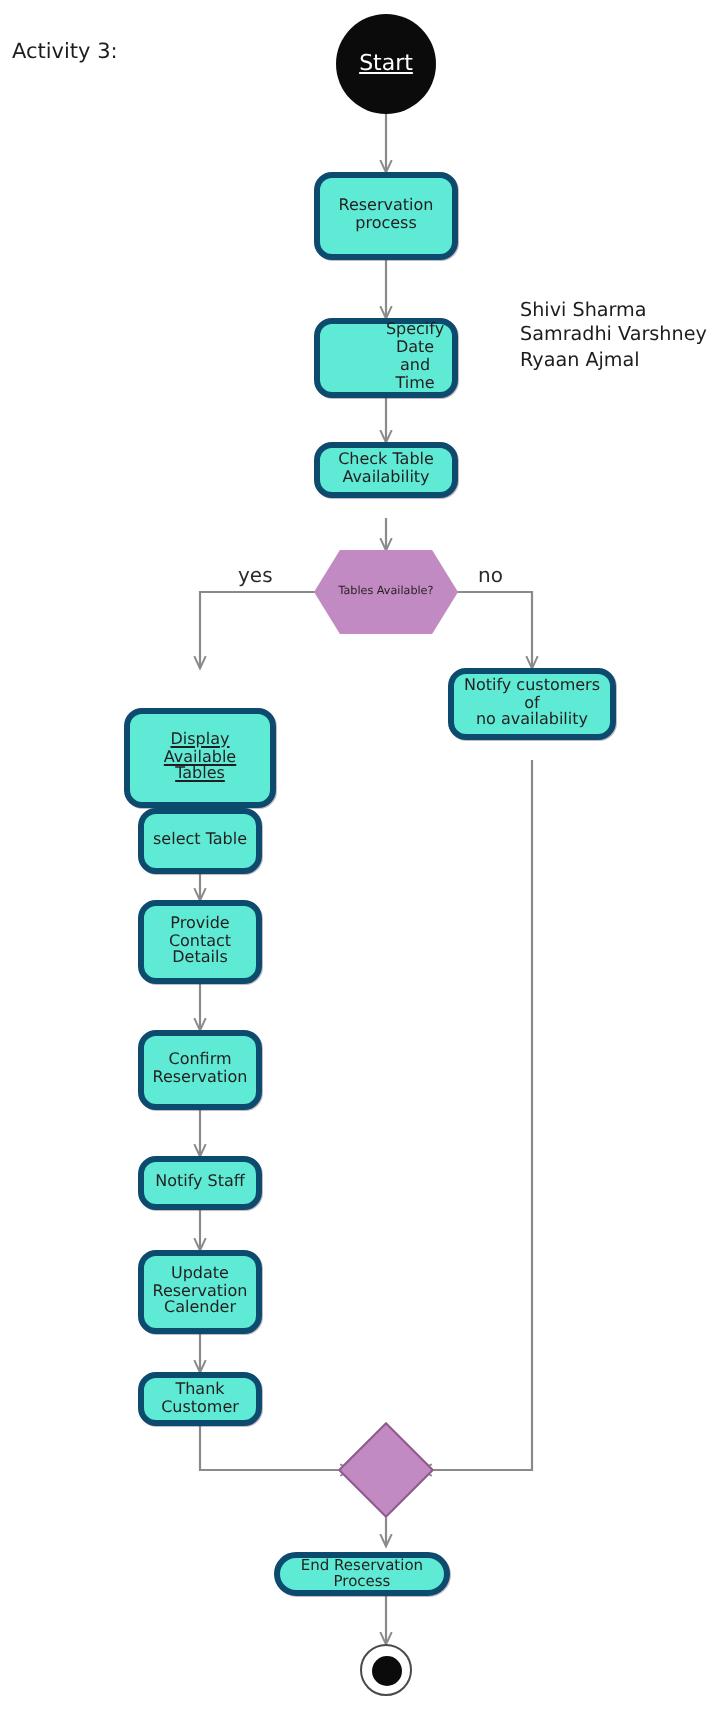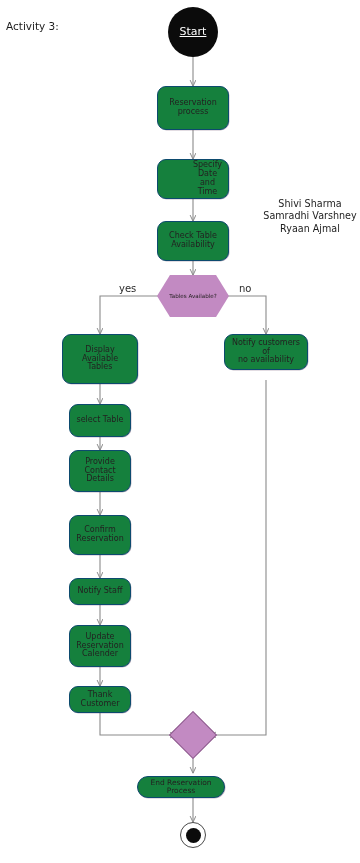--- a/index.html
+++ b/index.html
@@ -36,22 +36,22 @@
     box-sizing: border-box;
     display: flex;
     align-items: center;
     justify-content: center;
     text-align: center;
     line-height: 1.12;
   }
 
   
   .action {
-    background: #15803d;
-    border: 1px solid #0c4a6e;
+    background: #5eead4;
+    border: 3px solid #0c4a6e;
     border-radius: 9px;
     color: #231f20;
     font-size: 8px;
     padding: 2px 3px;
     box-shadow: 0.5px 0.5px 0 rgba(90,55,90,0.35);
     justify-content: center;
   }
   .action.pill {
     border-radius: 12px;
     font-size: 7.5px;
@@ -107,22 +107,20 @@
   .edge-label {
     position: absolute;
     font-size: 10px;
     color: #2a2a2a;
   }
   .credits {
     position: absolute;
     font-size: 9.6px;
     line-height: 1.28;
     color: #1d1d1d;
-    text-align: center;
-    margin-top: 48px;
   }
 </style>
 </head>
 <body>
 
 <div id="canvas">
 
   <svg class="svg-layer" viewBox="0 0 360 863" width="360" height="863">
     <defs>
       <marker id="arrow" markerWidth="7" markerHeight="7" refX="5.4" refY="3" orient="auto" markerUnits="strokeWidth">
@@ -172,34 +170,34 @@
   </div>
 
   <div class="node action" style="left:157px; top:86px; width:72px; height:44px;">
     <span class="nl">Reservation<br>process</span>
   </div>
 
   <div class="node action" style="left:157px; top:159px; width:72px; height:40px;padding-left:32px;">
     <span class="nl">Specify Date and<br>Time</span>
   </div>
 
-  <div class="node action" style="left:157px; top:221px; width:72px; height:40px;">
+  <div class="node action" style="left:157px; top:221px; width:72px; height:28px;">
     <span class="nl">Check Table<br>Availability</span>
   </div>
 
   <div class="hex-wrap" style="left:157px; top:275px; width:72px; height:42px;">
     <div class="node decision-hex" style="left:0; top:0; width:72px; height:42px;">
       <span class="nl">Tables Available?</span>
     </div>
   </div>
 
   <div class="edge-label" style="left:119px; top:283px;">yes</div>
   <div class="edge-label" style="left:239px; top:283px;">no</div>
 
-  <div class="node action" style="left:62px; top:334px; width:76px; height:50px;">
+  <div class="node action" style="left:62px; top:354px; width:76px; height:50px;text-decoration:underline;">
     <span class="nl">Display Available<br>Tables</span>
   </div>
 
   <div class="node action" style="left:224px; top:334px; width:84px; height:36px;">
     <span class="nl">Notify customers of<br>no availability</span>
   </div>
 
   <div class="node action" style="left:69px; top:404px; width:62px; height:33px;">
     <span class="nl">select Table</span>
   </div>

